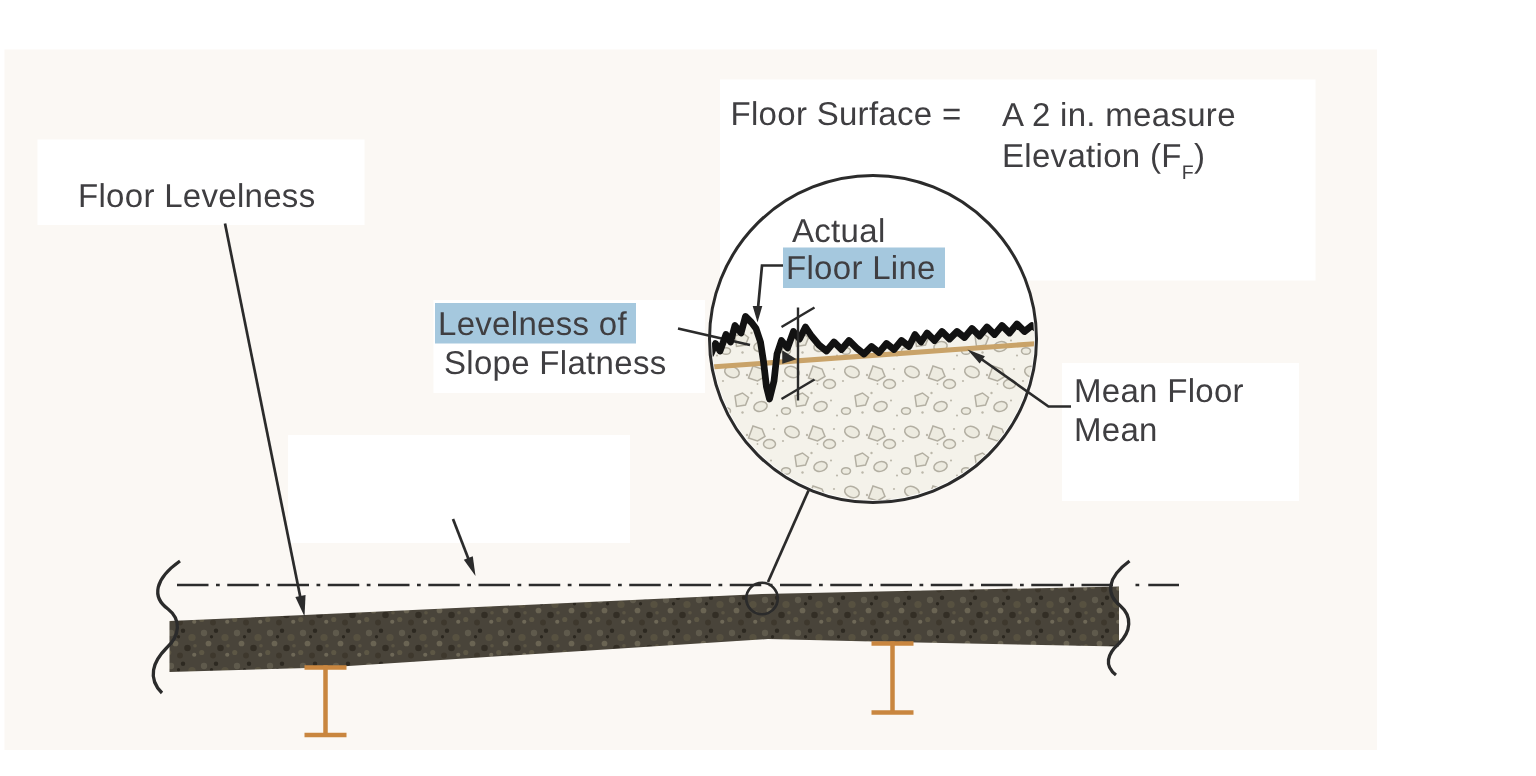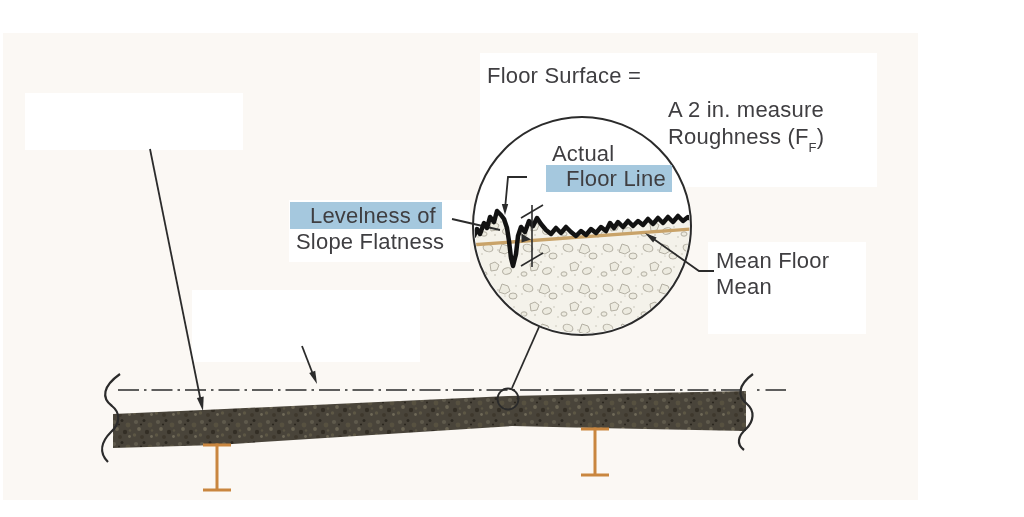--- a/index.html
+++ b/index.html
@@ -14,21 +14,21 @@
   .lbl{
     position:absolute;
     color:var(--c-text,#3f3e41);
     font-size:22px;
     line-height:26px;
     white-space:nowrap;
     letter-spacing:.2px;
   }
   .hl{
     background:var(--c-highlight,#a5c8de);
-    padding:1px 6px 1px 20px;
+    padding:1px 6px 1px 2px;
     margin-left:-6px;
     margin-top:19px;
   }
   sub.fsub{
     font-size:13px;
     line-height:0;
     position:relative;
     top:3px;
   }
   
@@ -164,36 +164,39 @@
     <g>
       <line class="ink" stroke-width="1.6" x1="532" y1="205" x2="532" y2="267"></line>
       <line class="ink" stroke-width="1.6" x1="521" y1="218" x2="543" y2="205"></line>
       <line class="ink" stroke-width="1.6" x1="521" y1="266" x2="543" y2="253"></line>
       <polygon class="arrow" points="531,239.5 521.5,233.5 521.5,242.5"></polygon>
     </g>
 
     <circle class="ink" cx="582" cy="226" r="109" stroke-width="2"></circle>
   </svg>
 
+  <div class="lbl" style="left:52px;top:118px;">
+    <span>Floor Levelness</span>
+  </div>
 
   <div class="lbl" style="left:487px;top:63px;">
     <span>Floor Surface =</span>
   </div>
 
-  <div class="lbl" style="left:668px;top:63px;line-height:27px;margin-top:33px;">
+  <div class="lbl" style="left:668px;top:63px;line-height:27px;">
     <div>A 2 in. measure</div>
-    <div><span>Roughness (F</span><sub class="fsub">F</sub><span>)</span></div>
+    <div><span>Elevation (F</span><sub class="fsub">F</sub><span>)</span></div>
   </div>
 
   <div class="lbl" style="left:296px;top:203px;">
     <div><span class="hl">Levelness of</span></div>
     <div>Slope Flatness</div>
   </div>
 
-  <div class="lbl" style="left:552px;top:141px;line-height:25px;">
+  <div class="lbl" style="left:528px;top:141px;line-height:25px;">
     <div>Actual</div>
     <div><span class="hl">Floor Line</span></div>
   </div>
 
   <div class="lbl" style="left:716px;top:248px;">
     <div>Mean Floor</div>
     <div>Mean</div>
   </div>
 
 

